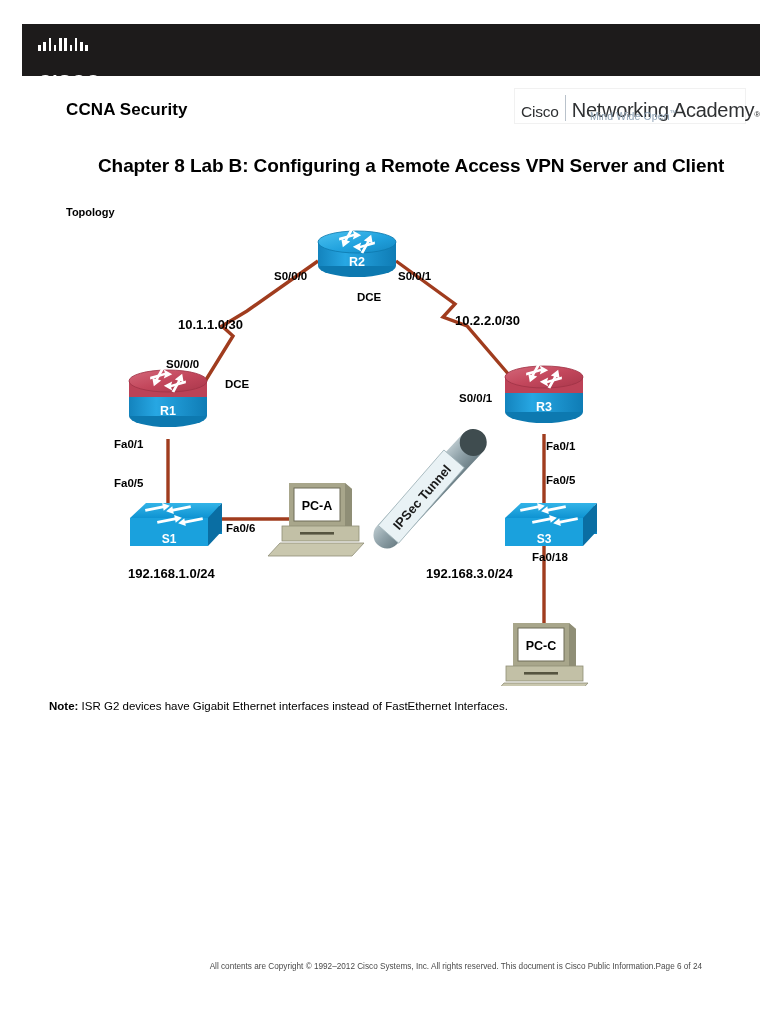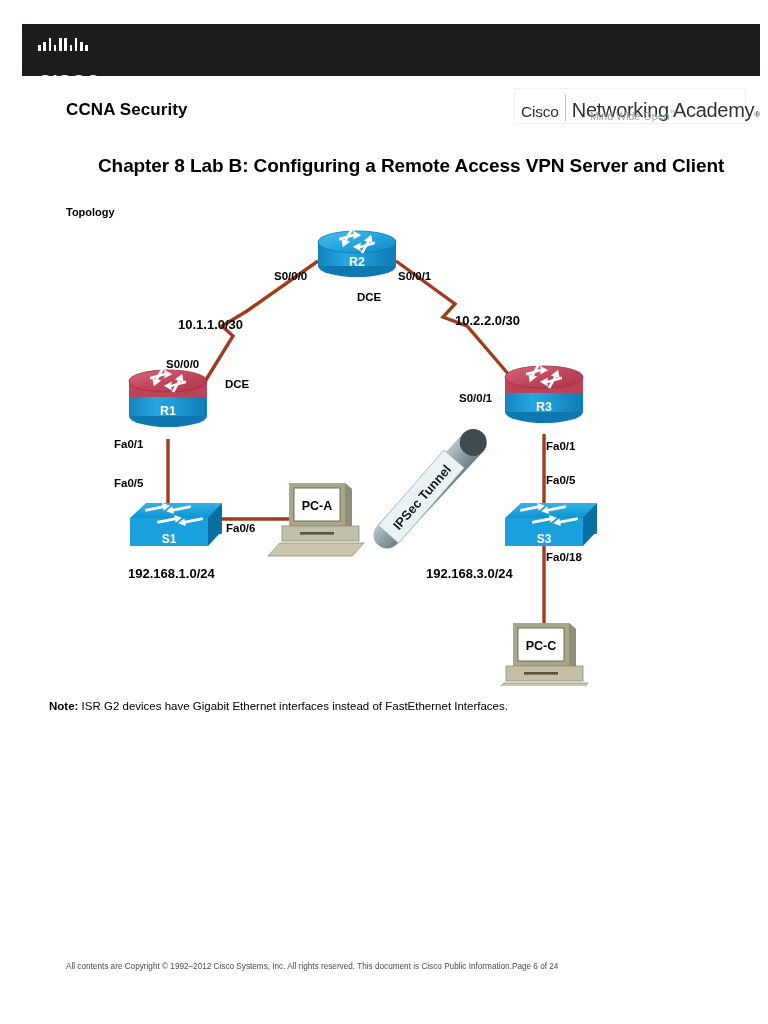--- a/index.html
+++ b/index.html
@@ -167,21 +167,21 @@
   }
   #note-bold { font-weight: bold; }
 
   
   #footer {
     position: absolute;
     left: 66px;
     top: 962px;
     width: 636px;
     display: flex;
-    justify-content: flex-start;
+    justify-content: flex-end;
     font-size: 8.2px;
     color: #4a4a4a;
   }
 </style>
 </head>
 <body>
 
 <div id="cisco-bar"></div>
 
 <div id="cisco-logo">
@@ -391,21 +391,21 @@
   <div class="dlabel lbl-sm" style="left:166px; top:132px;">S0/0/0</div>
   <div class="dlabel lbl-sm" style="left:225px; top:152px;">DCE</div>
   <div class="dlabel lbl-sm" style="left:459px; top:166px;">S0/0/1</div>
 
   <div class="dlabel lbl-sm" style="left:114px; top:212px;">Fa0/1</div>
   <div class="dlabel lbl-sm" style="left:114px; top:251px;">Fa0/5</div>
   <div class="dlabel lbl-sm" style="left:226px; top:296px;">Fa0/6</div>
 
   <div class="dlabel lbl-sm" style="left:546px; top:214px;">Fa0/1</div>
   <div class="dlabel lbl-sm" style="left:546px; top:248px;">Fa0/5</div>
-  <div class="dlabel lbl-sm" style="left:546px; top:325px;">Fa0/18</div>
+  <div class="dlabel lbl-sm" style="left:532px; top:325px;">Fa0/18</div>
 
   <div class="dlabel lbl-md" style="left:128px; top:340px;">192.168.1.0/24</div>
   <div class="dlabel lbl-md" style="left:426px; top:340px;">192.168.3.0/24</div>
 </div>
 
 <div id="note-line">
   <span id="note-bold">Note:</span>
   <span>ISR G2 devices have Gigabit Ethernet interfaces instead of FastEthernet Interfaces.</span>
 </div>
 

